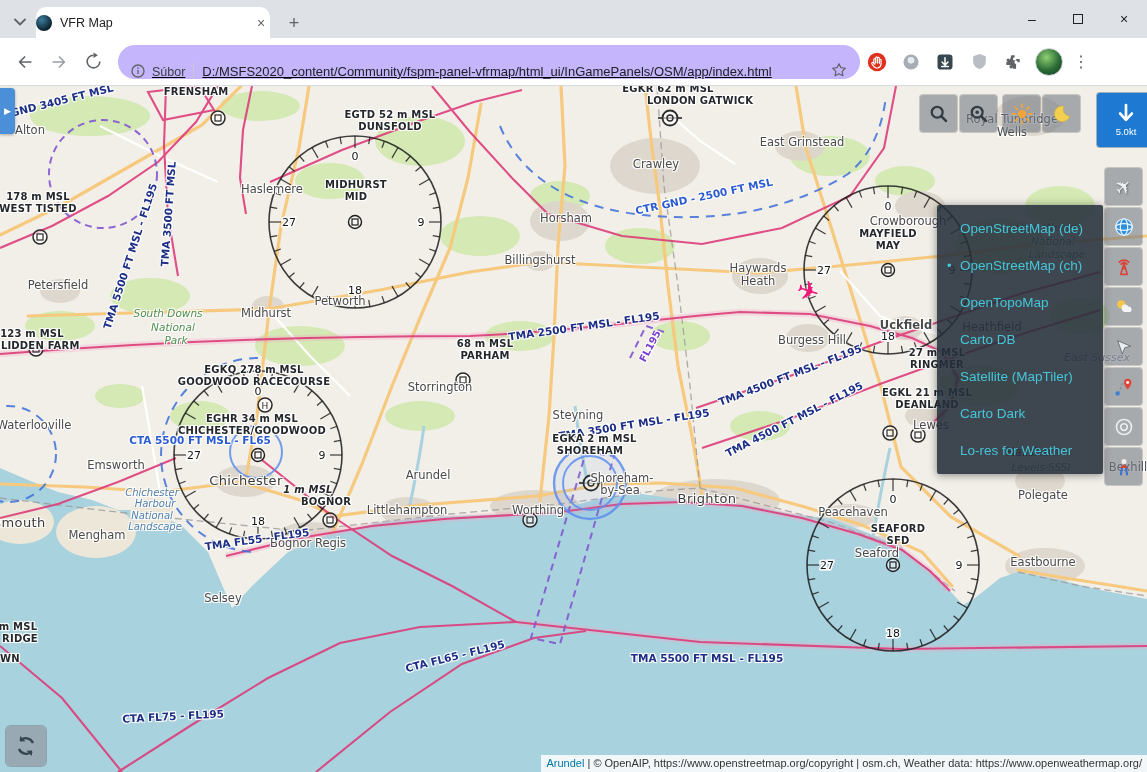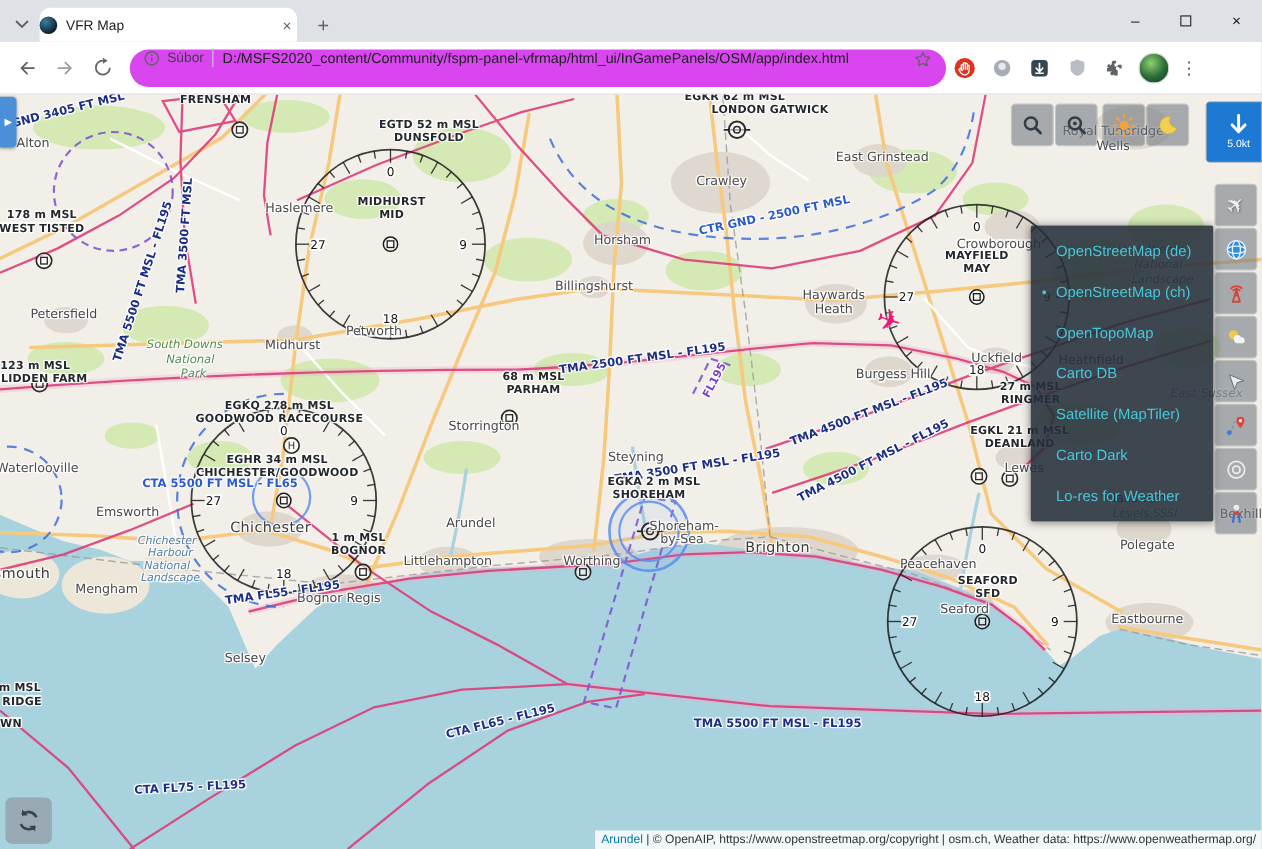--- a/index.html
+++ b/index.html
@@ -22,22 +22,22 @@
     align-items:center; justify-content:center; font-size:18px; color:#5f6368; border-radius:50%; cursor:pointer; }
   .winctl { position:absolute; right:0; top:0; height:38px; display:flex; }
   .winbtn { width:46px; height:38px; display:flex; align-items:center; justify-content:center;
     font-size:14px; color:#202124; cursor:pointer; }
   .maxbox { width:10px; height:10px; border:1.2px solid #202124; }
 
   .toolbar { height:48px; background:#fff; border-bottom:1px solid #d7dade;
     display:flex; align-items:center; padding:0 8px; }
   .navbtn { width:30px; height:30px; display:flex; align-items:center; justify-content:center;
     border-radius:50%; cursor:pointer; margin:0 2px; }
-  .addressbar { width:742px; height:34px; margin-left:8px; background:#d946ef; border-radius:17px;
-    display:flex; align-items:flex-start; padding:0 12px; }
+  .addressbar { width:742px; height:34px; margin-left:8px; background:#c4b5fd; border-radius:17px;
+    display:flex; align-items:flex-end; padding:0 12px;text-decoration:underline; }
   .addr-prefix { font-size:12.5px; color:#3c4043; margin:0 8px 0 6px; }
   .addr-sep { width:1px; height:16px; background:#c6cace; margin-right:8px; }
   .addr-url { flex:1; font-size:13px; color:#202124; white-space:nowrap; overflow:hidden; cursor:text; }
   .extbtn { width:28px; height:28px; display:flex; align-items:center; justify-content:center;
     margin:0 3px; border-radius:6px; cursor:pointer; }
   .avatar { width:28px; height:28px; border-radius:50%; margin:0 5px;
     background:radial-gradient(circle at 40% 32%, #8ed072, #2a6b36 55%, #143c20); border:1px solid #cdd1d5; cursor:pointer; }
   .dots { width:26px; height:26px; display:flex; align-items:center; justify-content:center;
     font-size:16px; color:#5f6368; cursor:pointer; }
 
@@ -529,21 +529,21 @@
       <div class="lbl town" style="left: 758px; top: 182px;">Haywards</div>
       <div class="lbl town" style="left: 758px; top: 195px;">Heath</div>
       <div class="lbl town" style="left: 58px; top: 199px;">Petersfield</div>
       <div class="lbl town" style="left: 266px; top: 227px;">Midhurst</div>
       <div class="lbl town" style="left: 340px; top: 215px;">Petworth</div>
       <div class="lbl town" style="left: 272px; top: 103px;">Haslemere</div>
       <div class="lbl nat" style="left: 168px; top: 227px;">South Downs</div>
       <div class="lbl nat" style="left: 173px; top: 241px;">National</div>
       <div class="lbl nat" style="left: 176px; top: 254px;">Park</div>
       <div class="lbl asp" style="left: 584px; top: 240px; transform: translate(-50%, -50%) rotate(-8deg);">TMA 2500 FT MSL - FL195</div>
-      <div class="lbl town" style="left: 906px; top: 239px;">Uckfield</div>
+      <div class="lbl town" style="left: 906px; top: 239px; font-weight: bold;">Uckfield</div>
       <div class="lbl town" style="left: 992px; top: 241px;">Heathfield</div>
       <div class="lbl town" style="left: 812px; top: 254px;">Burgess Hill</div>
       <div class="lbl apt" style="left: 485px; top: 257px;">68 m MSL</div>
       <div class="lbl apt" style="left: 485px; top: 269px;">PARHAM</div>
       <div class="lbl apt" style="left: 32px; top: 247px;">123 m MSL</div>
       <div class="lbl apt" style="left: 36px; top: 259px;">GLIDDEN FARM</div>
       <div class="lbl town" style="left: 440px; top: 301px;">Storrington</div>
       <div class="lbl asp" style="left: 790px; top: 289px; transform: translate(-50%, -50%) rotate(-21deg);">TMA 4500 FT MSL - FL195</div>
       <div class="lbl asp" style="left: 794px; top: 333px; transform: translate(-50%, -50%) rotate(-27deg);">TMA 4500 FT MSL - FL195</div>
       <div class="lbl county" style="left: 1097px; top: 271px;">East Sussex</div>
@@ -556,21 +556,21 @@
       <div class="lbl apt" style="left: 252px; top: 332px;">EGHR 34 m MSL</div>
       <div class="lbl apt" style="left: 252px; top: 344px;">CHICHESTER/GOODWOOD</div>
       <div class="lbl aspb" style="left: 200px; top: 354px;">CTA 5500 FT MSL - FL65</div>
       <div class="lbl town" style="left: 578px; top: 329px;">Steyning</div>
       <div class="lbl asp" style="left: 634px; top: 338px; transform: translate(-50%, -50%) rotate(-9deg);">TMA 3500 FT MSL - FL195</div>
       <div class="lbl vio" style="left: 650px; top: 260px; transform: translate(-50%, -50%) rotate(-62deg);">FL195</div>
       <div class="lbl apt" style="left: 590px; top: 352px; padding-left: 9px;">EGKA 2 m MSL</div>
       <div class="lbl apt" style="left: 590px; top: 364px;">SHOREHAM</div>
       <div class="lbl town" style="left: 931px; top: 339px;">Lewes</div>
       <div class="lbl city" style="left: 246px; top: 394px;">Chichester</div>
-      <div class="lbl apt" style="left: 326px; top: 403px;">1 m MSL</div>
+      <div class="lbl apt" style="left: 308px; top: 403px; font-style: italic;">1 m MSL</div>
       <div class="lbl apt" style="left: 326px; top: 415px;">BOGNOR</div>
       <div class="lbl town" style="left: 34px; top: 339px;">Waterlooville</div>
       <div class="lbl town" style="left: 116px; top: 379px;">Emsworth</div>
       <div class="lbl water" style="left: 152px; top: 406px;">Chichester</div>
       <div class="lbl water" style="left: 155px; top: 417px;">Harbour</div>
       <div class="lbl water" style="left: 152px; top: 429px;">National</div>
       <div class="lbl water" style="left: 155px; top: 440px;">Landscape</div>
       <div class="lbl city" style="left: 20px; top: 436px;">smouth</div>
       <div class="lbl town" style="left: 97px; top: 449px;">Mengham</div>
       <div class="lbl town" style="left: 223px; top: 512px;">Selsey</div>

